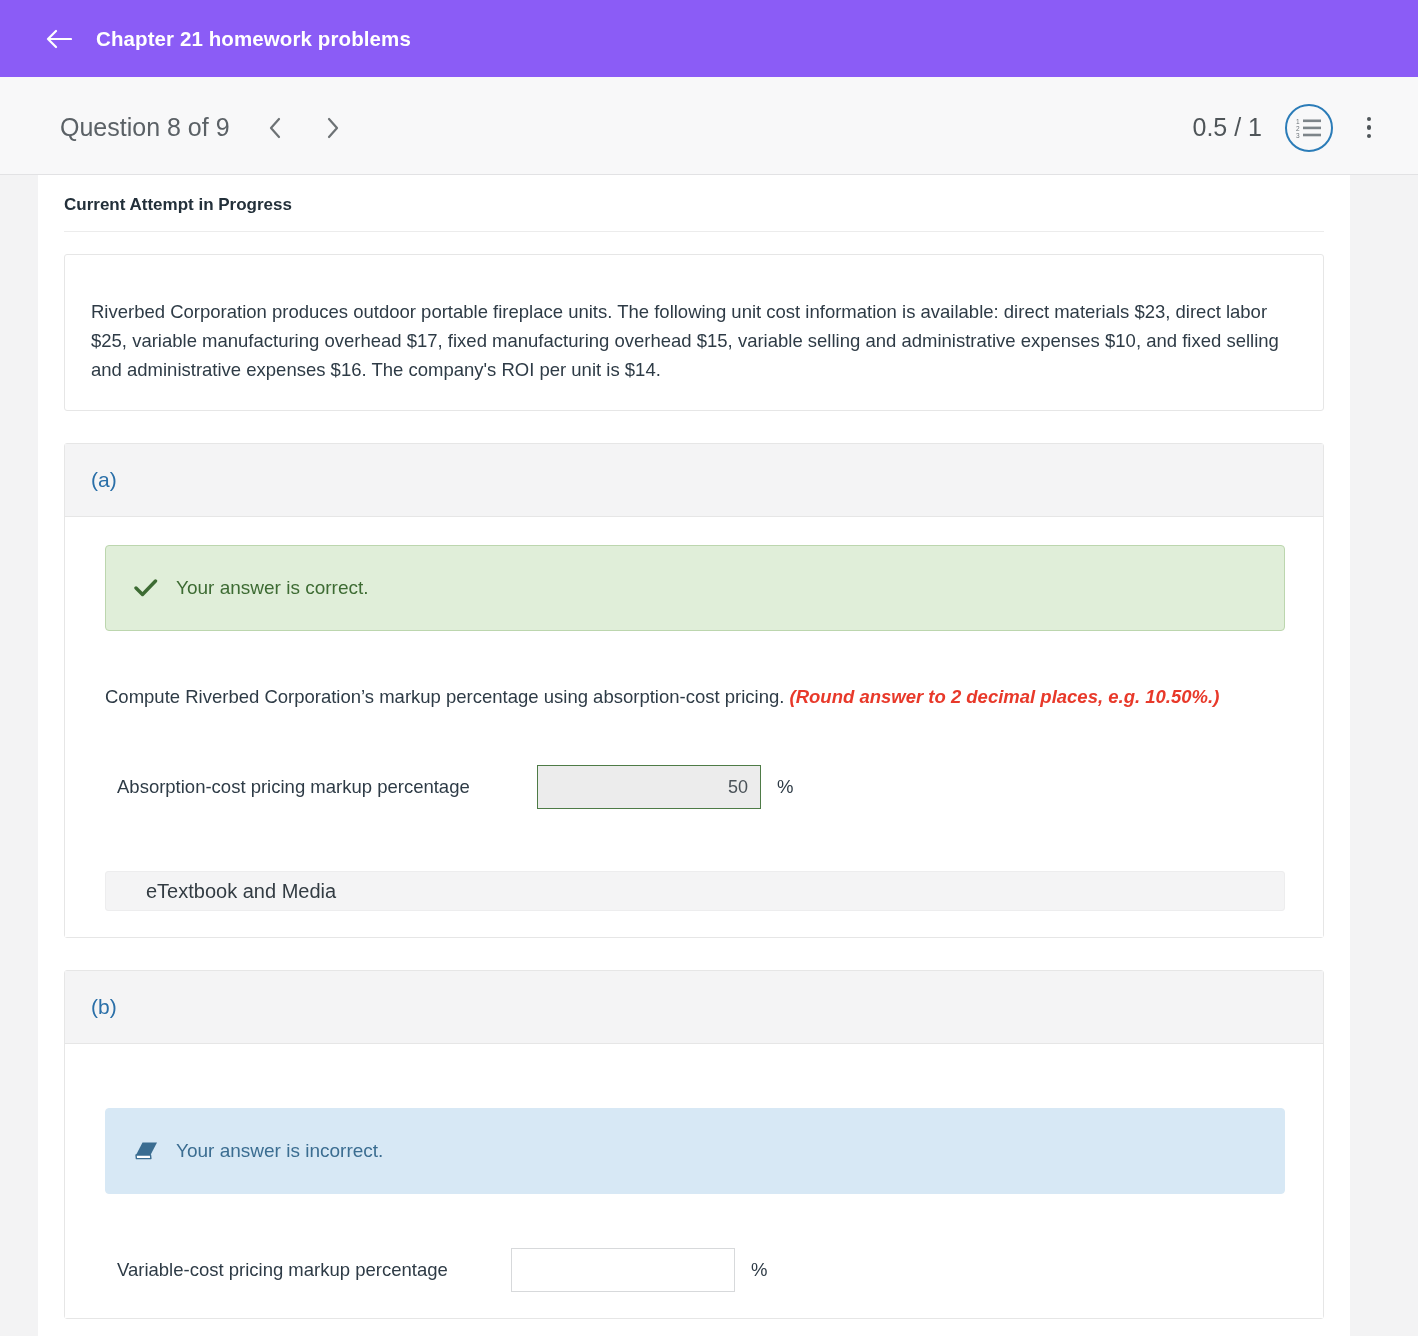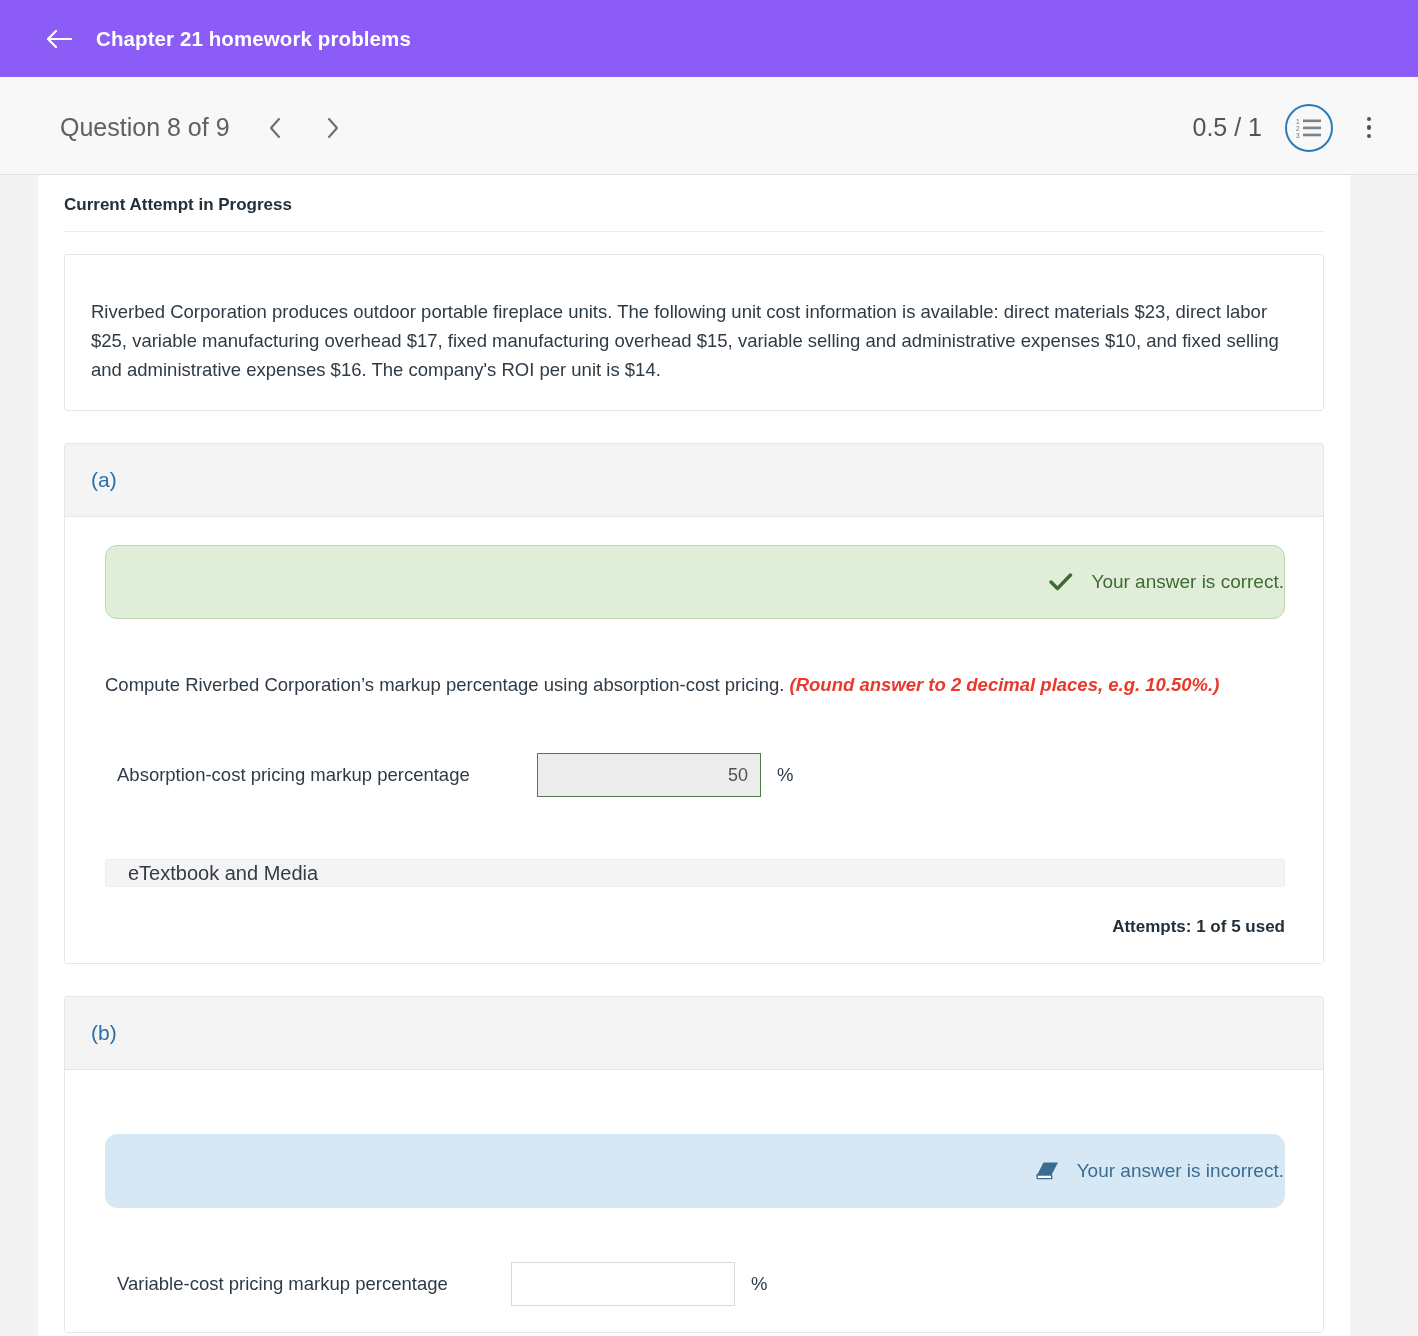--- a/index.html
+++ b/index.html
@@ -165,25 +165,24 @@
   }
   .part-body {
     background: #ffffff;
     padding: 28px 38px 26px 40px;
   }
 
   
   .banner {
     display: flex;
     align-items: center;
-    border-radius: 12px;
-    height: 74px;
+    border-radius: 4px;
+    height: 86px;
     padding-left: 28px;
     box-sizing: border-box;
-    justify-content: flex-end;
   }
   .banner.correct {
     background: #e0eed9;
     border: 1px solid #bcd6ae;
   }
   .banner.incorrect {
     background: #d7e8f5;
     border: 1px solid #d7e8f5;
     margin-top: 36px;
   }
@@ -242,27 +241,27 @@
     border: 1px solid #d7d9db;
   }
   .pct {
     font-size: 18.5px;
     margin-left: 16px;
     color: #2e3b46;
   }
 
   .etext-btn {
     margin-top: 62px;
-    height: 28px;
+    height: 40px;
     background: #f4f4f5;
     border: 1px solid #ededee;
     border-radius: 3px;
     display: flex;
     align-items: center;
-    padding-left: 22px;
+    padding-left: 40px;
     font-size: 20px;
     color: #333c43;
     cursor: pointer;
     box-sizing: border-box;
   }
   .attempts {
     text-align: right;
     font-size: 17px;
     font-weight: bold;
     color: #23303a;
@@ -347,21 +346,20 @@
             <span class="hint">(Round answer to 2 decimal places, e.g. 10.50%.)</span>
           </div>
 
           <div class="answer-row">
             <div class="answer-label lbl-a">Absorption-cost pricing markup percentage</div>
             <input class="answer-input locked" type="text" readonly="" value="50" style="">
             <div class="pct">%</div>
           </div>
 
           <div class="etext-btn">eTextbook and Media</div>
-          <div class="attempts">Attempts: 1 of 5 used</div>
 
         </div>
       </div>
 
       <div class="part">
         <div class="part-head">(b)</div>
         <div class="part-body">
 
           <div class="banner incorrect">
             <div class="banner-icon">

